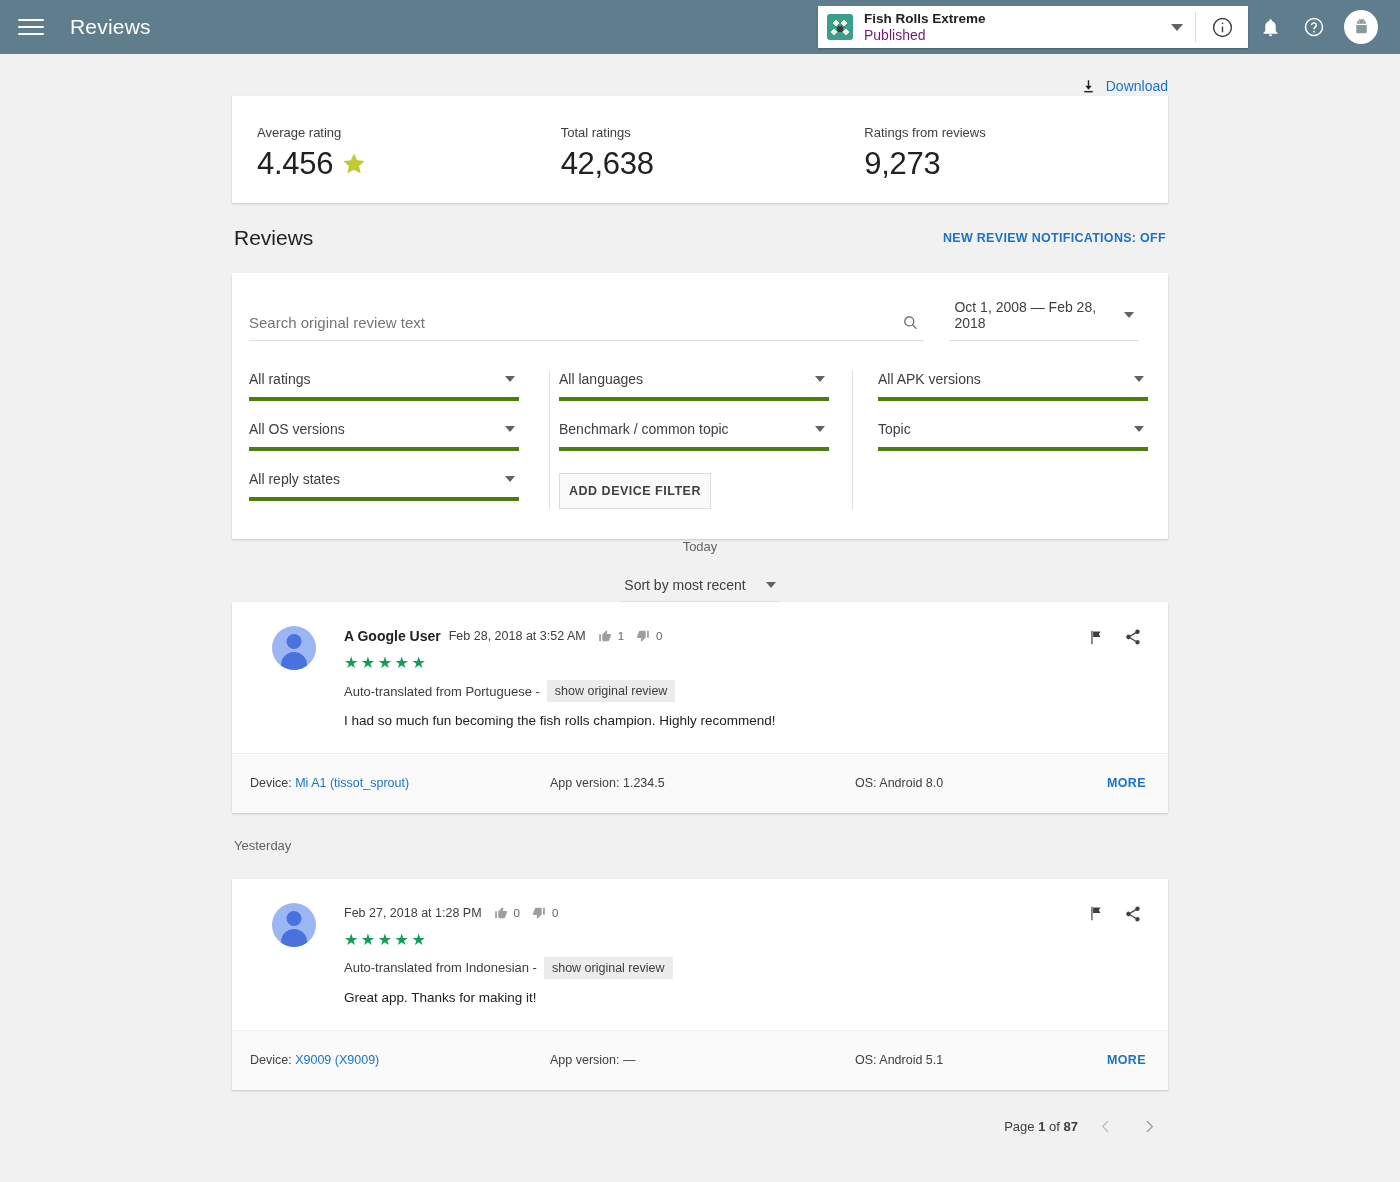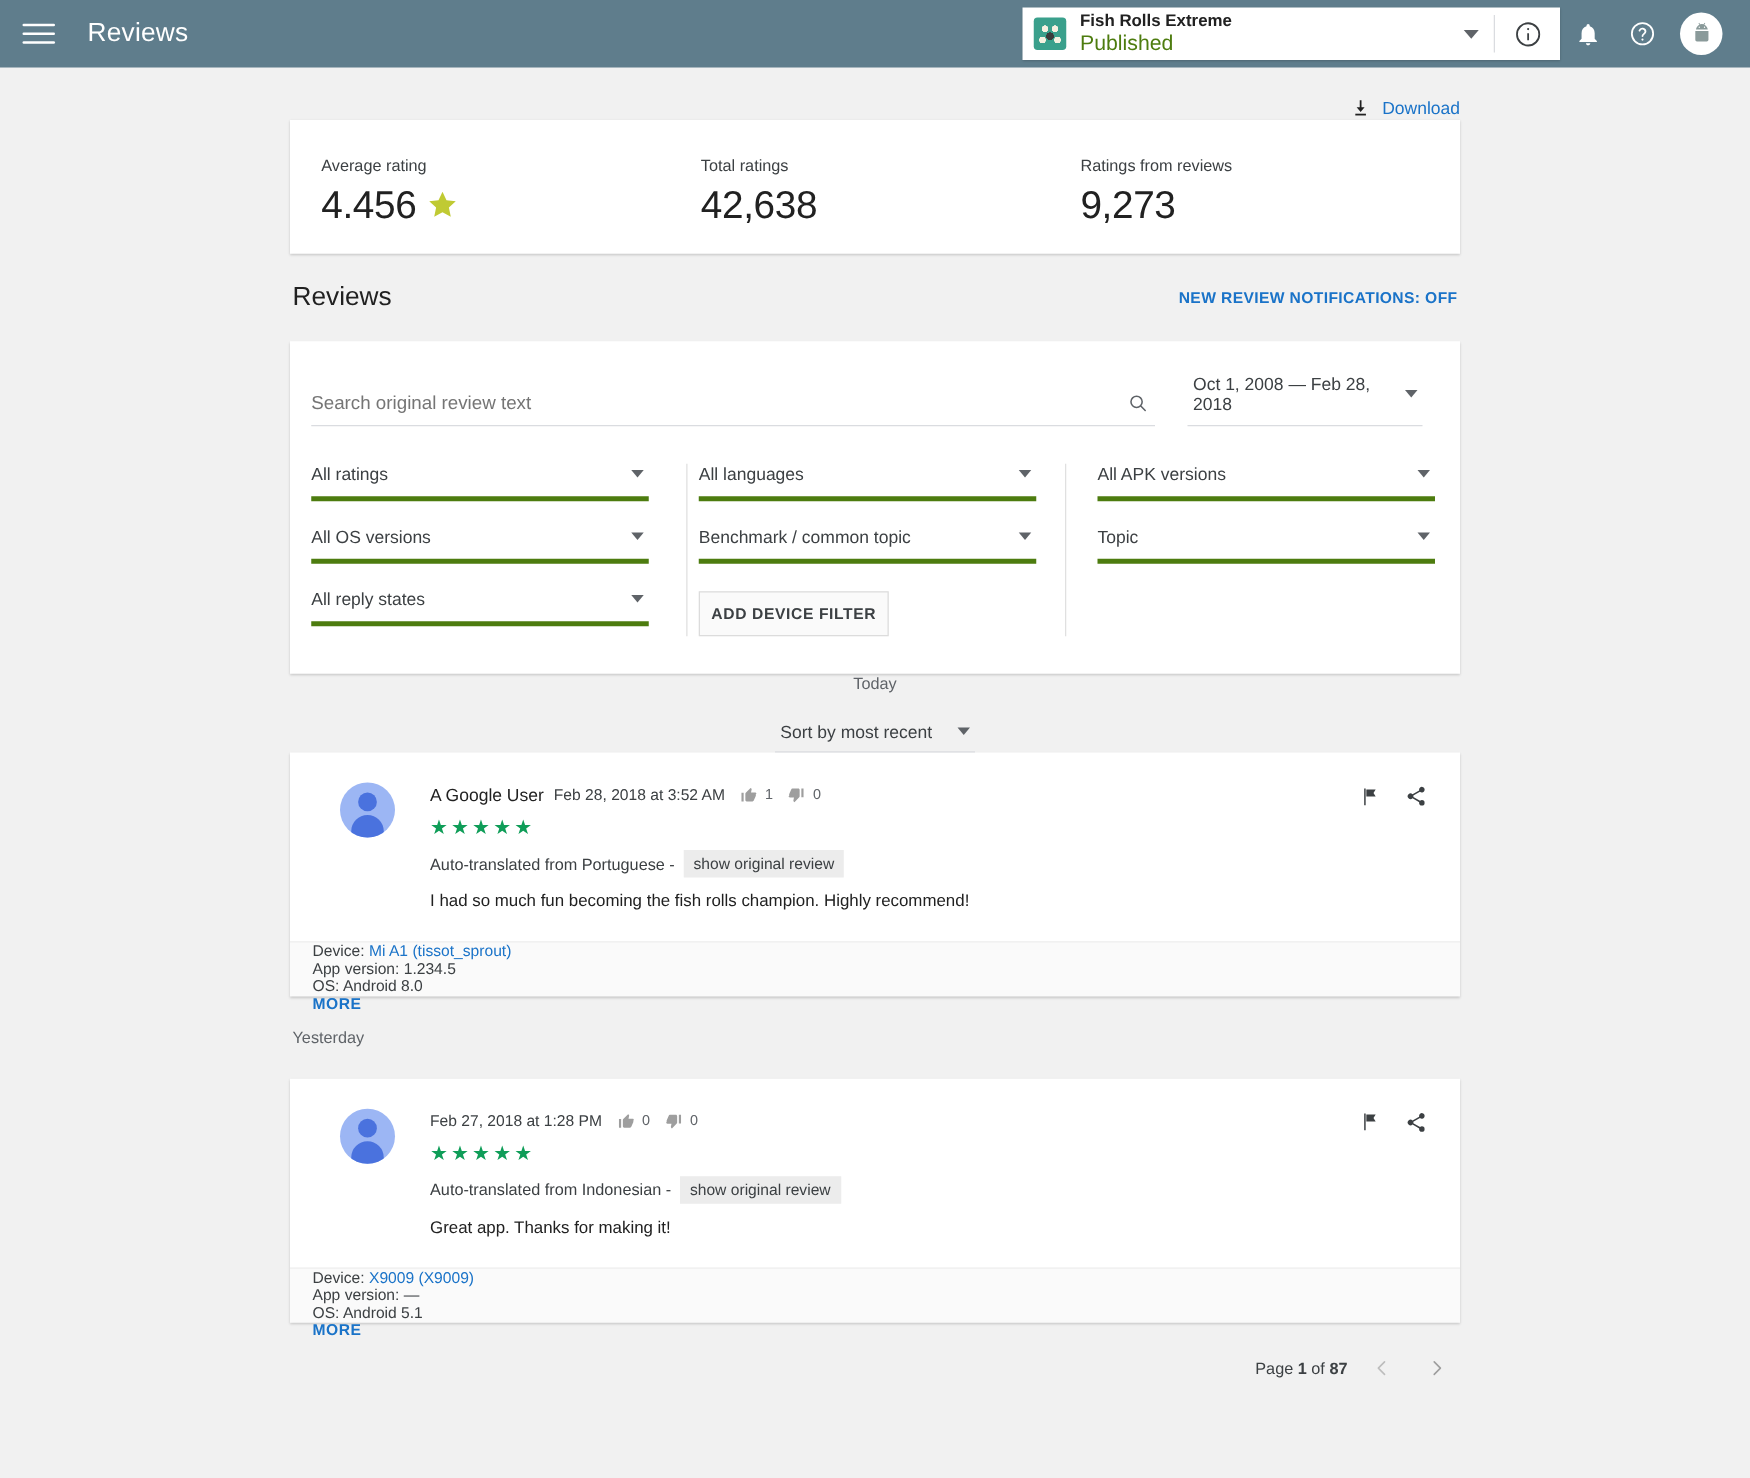--- a/index.html
+++ b/index.html
@@ -68,21 +68,21 @@
     width: 18px; height: 16px;
     background:
       radial-gradient(circle at 5px 4px, #f5f0e0 0 2.6px, transparent 2.8px),
       radial-gradient(circle at 13px 4px, #f5f0e0 0 2.6px, transparent 2.8px),
       radial-gradient(circle at 9px 10px, #3b3b3b 0 3px, transparent 3.2px),
       radial-gradient(circle at 3px 13px, #f5f0e0 0 2.6px, transparent 2.8px),
       radial-gradient(circle at 15px 13px, #f5f0e0 0 2.6px, transparent 2.8px);
   }
   .app-meta { margin-left: 11px; line-height: 1.18; }
   .app-name { font-size: 13.5px; font-weight: bold; color: #212121; }
-  .app-status { font-size: 17px; color: #4d7c0f; }
+  .app-status { font-size: 14px; color: #701a75; }
   .selector-caret {
     margin-left: auto;
     margin-right: 12px;
     width: 0; height: 0;
     border-left: 6px solid transparent;
     border-right: 6px solid transparent;
     border-top: 7px solid #5f6368;
   }
   .selector-divider { width: 1px; height: 30px; background: #dadce0; }
   .info-btn {
@@ -302,21 +302,21 @@
     border-radius: 13px 13px 0 0;
     background: #4a72de;
   }
   .review-main { margin-left: 28px; flex: 1; }
   .review-meta {
     display: flex;
     align-items: center;
     gap: 8px;
     height: 20px;
   }
-  .reviewer-name { font-size: 14px; font-weight: normal; color: #212121; }
+  .reviewer-name { font-size: 14px; font-weight: bold; color: #212121; }
   .review-date { font-size: 12.5px; color: #3c4043; }
   .vote { display: flex; align-items: center; gap: 6px; margin-left: 4px; }
   .vote-count { font-size: 11.5px; color: #5f6368; }
   .stars {
     margin-top: 9px;
     font-size: 16px;
     letter-spacing: 2.5px;
     color: #0f9d58;
     line-height: 1;
   }
@@ -346,26 +346,26 @@
     top: 26px;
     display: flex;
     align-items: center;
     gap: 20px;
   }
   .act-icon { cursor: pointer; display: flex; }
 
   .review-footer {
     border-top: 1px solid #eeeeee;
     background: #fafafa;
-    height: 44px;
-    display: flex;
+    height: 60px;
+    display: flex;
+    align-items: center;
     padding: 0 22px 0 18px;
     font-size: 12.5px;
     color: #3c4043;
-    flex-direction: column;
   }
   .foot-device { width: 300px; }
   .foot-link { color: #1a73c8; cursor: pointer; }
   .foot-appver { width: 305px; }
   .foot-os { flex: 1; }
   .more-link {
     color: #1a73c8;
     font-size: 12.5px;
     font-weight: bold;
     letter-spacing: .4px;

